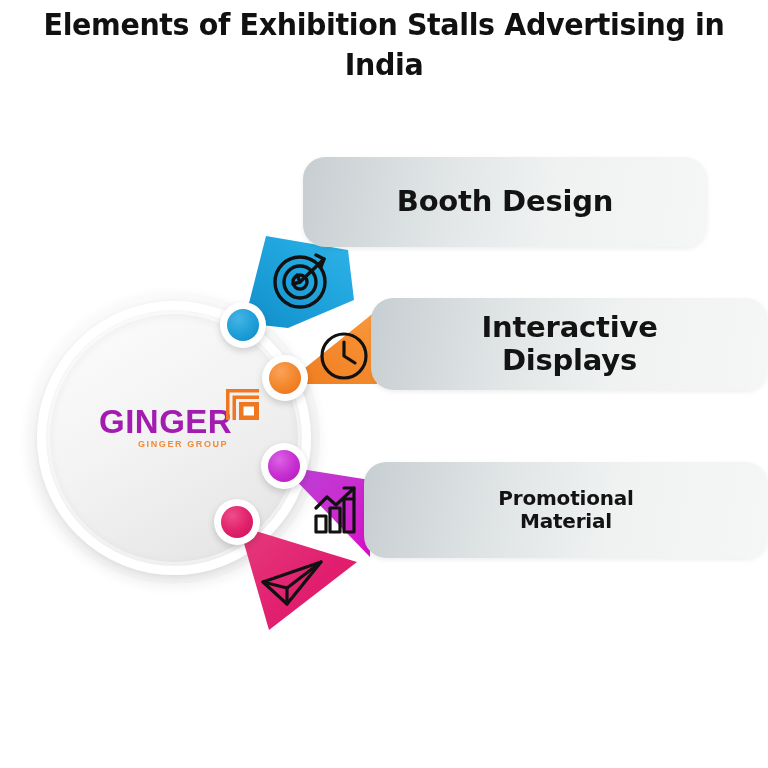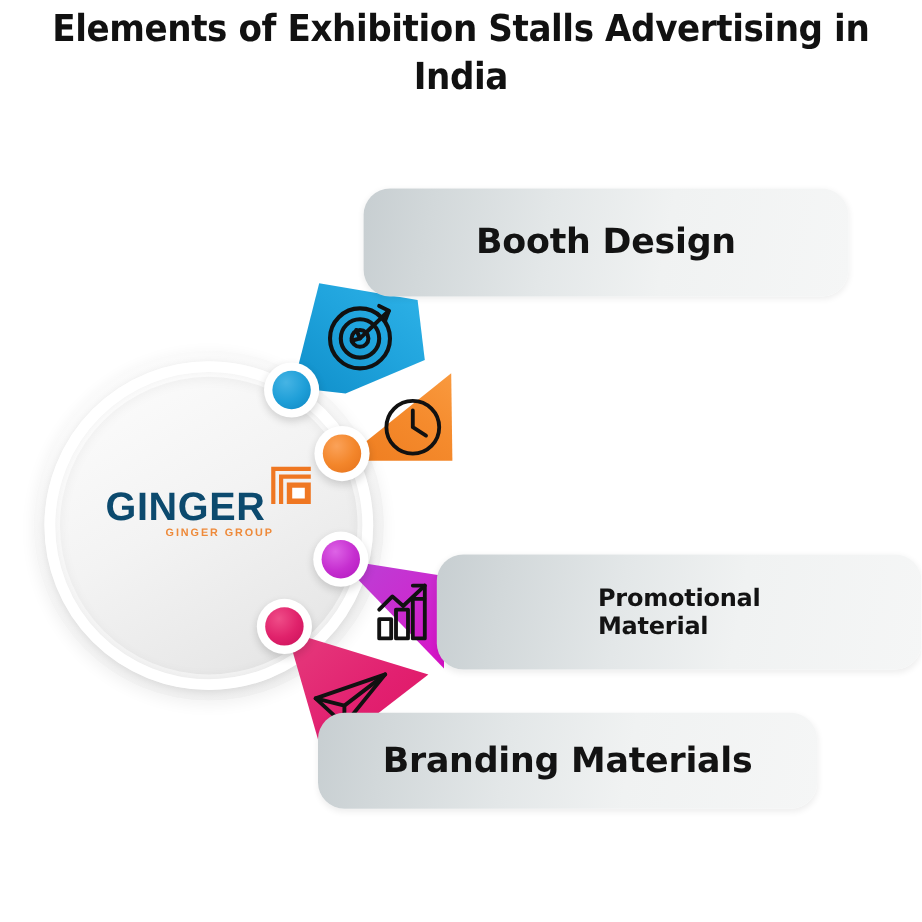--- a/index.html
+++ b/index.html
@@ -32,21 +32,21 @@
     border-radius:22px;
     background:linear-gradient(100deg,#c7ced1 0%,#d2d8da 14%,#e3e7e8 38%,#f0f2f2 62%,#f5f6f6 100%);
     box-shadow:0 2px 5px rgba(0,0,0,0.07);
     display:flex;align-items:center;justify-content:center;
     z-index:6;
   }
   .label-box .txt{
     font-family:"DejaVu Sans","Liberation Sans",sans-serif;
     font-weight:700;
     color:#131313;
-    text-align:left;
+    text-align:center;
     line-height:1.14;
     letter-spacing:-0.2px;
     white-space:pre-line;
     padding:0 10px;
   }
   .lb1{left:303px;top:157px;width:404px;height:90px;}
   .lb1 .txt{font-size:29px;}
   .lb2{left:371px;top:298px;width:397px;height:92px;}
   .lb2 .txt{font-size:29px;}
   .lb3{left:364px;top:462px;width:404px;height:96px;}
@@ -69,24 +69,24 @@
   }
   .hub-inner{
     position:absolute;left:22px;top:22px;width:248px;height:248px;border-radius:50%;
     background:linear-gradient(150deg,#fdfdfd 0%,#f3f3f3 45%,#e9e9e9 78%,#e2e2e2 100%);
     box-shadow:inset 0 2px 10px rgba(0,0,0,0.05);
   }
 
   
   .logo{position:absolute;left:55px;top:95px;width:190px;height:70px;}
   .logo-word{
-    position:absolute;left:5px;top:18px;width:150px;
+    position:absolute;left:16px;top:18px;width:150px;
     font-family:"Liberation Sans",sans-serif;
     font-weight:700;font-size:33px;letter-spacing:0.5px;
-    color:#0c4a6e;line-height:1;
+    color:#a21caf;line-height:1;
   }
   .logo-sub{
     position:absolute;left:55px;top:53px;width:110px;
     font-family:"Liberation Sans",sans-serif;
     font-weight:700;font-size:9px;letter-spacing:1.6px;
     color:#ee8a3a;line-height:1;
   }
   .logo-mark{position:absolute;left:141px;top:0px;width:37px;height:34px;}
 
   
@@ -225,21 +225,22 @@
   <div class="node n3">
     <div class="dot" style="background:radial-gradient(circle at 36% 30%,#dd63e6 0%,#c62fd0 52%,#b117bd 100%);"></div>
   </div>
   <div class="node n4">
     <div class="dot" style="background:radial-gradient(circle at 36% 30%,#ef4d88 0%,#e0226b 52%,#c90f59 100%);"></div>
   </div>
 
   <div class="label-box lb1">
     <span class="txt">Booth Design</span>
   </div>
+  <div class="label-box lb2">
+    <span class="txt">Interactive
+Displays</span>
+  </div>
   <div class="label-box lb3">
     <span class="txt">Promotional
 Material</span>
   </div>
-  <div class="label-box lb4">
-    <span class="txt">Branding Materials</span>
-  </div>
 
 </div>
 
 </body></html>

